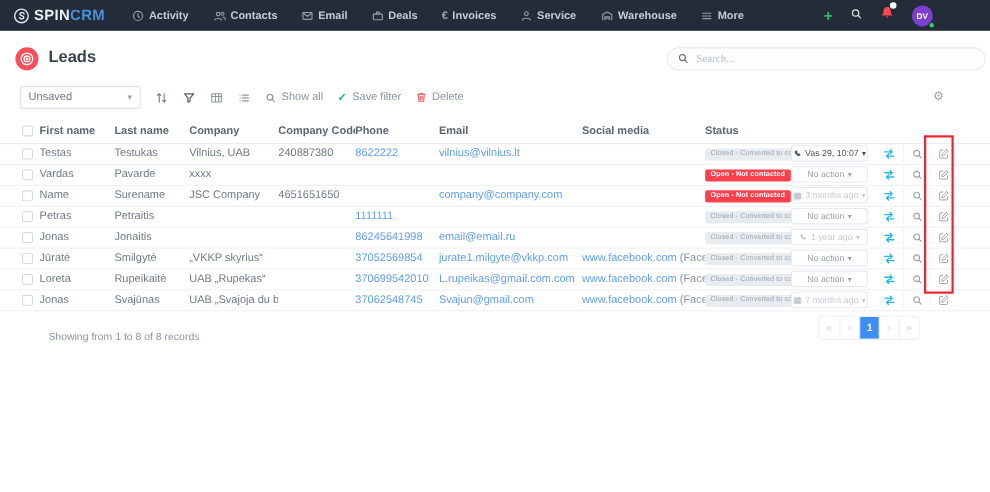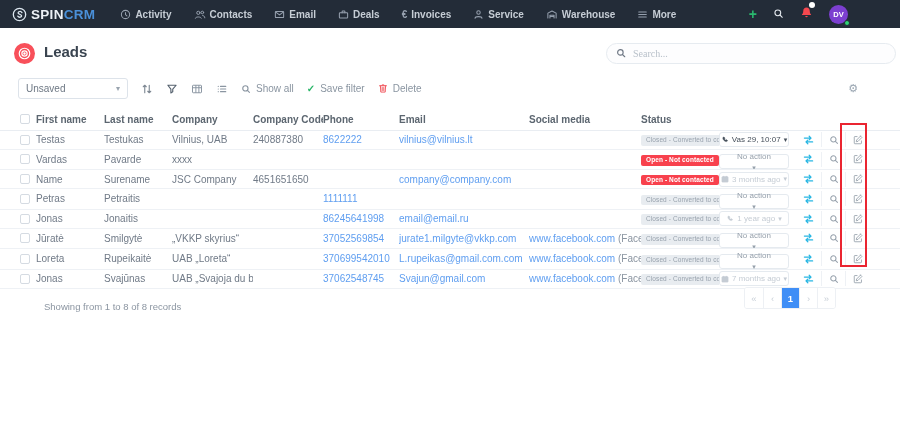--- a/index.html
+++ b/index.html
@@ -58,21 +58,21 @@
   .lnk { color:#5f9ef0; cursor:pointer; }
   .soc-note { color:#8a94a0; }
   .pill { display:inline-block; border-radius:2px; font-size:6.5px; padding:2px 5px; line-height:1; letter-spacing:.1px; }
   .pill.closed { background:#e8ecf0; color:#98a2ad; }
   .pill.open { background:#f8414d; color:#fff; font-weight:bold; }
   .abtn { display:inline-flex; align-items:center; justify-content:center; gap:3px; width:70px; height:15px;
           border:1px solid #e5eaef; border-radius:3px; background:#fff; font-size:8px; cursor:pointer;
           font-family:inherit; padding:0 3px; white-space:nowrap; }
   .abtn .caret { font-size:7px; }
   .tone-dark   { color:#454f5a; } .tone-dark svg  { stroke:#454f5a; fill:#454f5a; }
-  .tone-normal { color:#97a1ac;flex-direction:column; }
+  .tone-normal { color:#97a1ac; }
   .tone-muted  { color:#c5ccd4; } .tone-muted svg { stroke:#c5ccd4; fill:#c5ccd4; }
   .abtn .ai { display:none; align-items:center; }
   .abtn.icon-phone .ai-phone { display:inline-flex; }
   .abtn.icon-calendar .ai-calendar { display:inline-flex; }
   .icell { text-align:center; padding:0; }
   .icell .icbtn { display:flex; align-items:center; justify-content:center; height:15px; cursor:pointer; }
   .sep { border-left:1px solid #eef1f5; }
 
   
   .hl-rect { position:absolute; left:840px; top:123px; width:27px; height:144px;
@@ -586,21 +586,21 @@
       </td>
       <td></td>
     </tr>
 
     <tr>
       <td class="cell-check">
             <div class="cb"></div>
           </td>
       <td>Loreta</td>
       <td>Rupeikaitė</td>
-      <td>UAB „Loreta“</td>
+      <td>UAB „Rupekas“</td>
       <td></td>
       <td><span class="lnk">370699542010</span></td>
       <td><span class="lnk">L.rupeikas@gmail.com.com</span></td>
       <td>
         <span class="lnk">www.facebook.com</span>
         <span class="soc-note">(Facebook)</span>
       </td>
       <td><span class="pill closed">Closed - Converted to contact</span></td>
       <td>
         <button class="abtn icon-none tone-normal">

